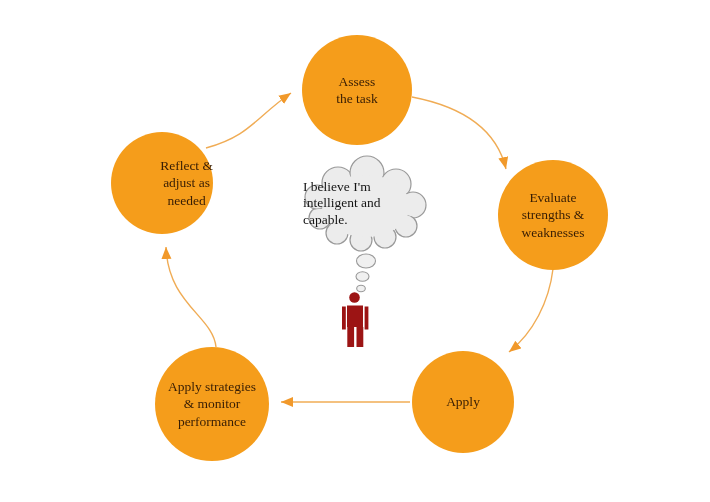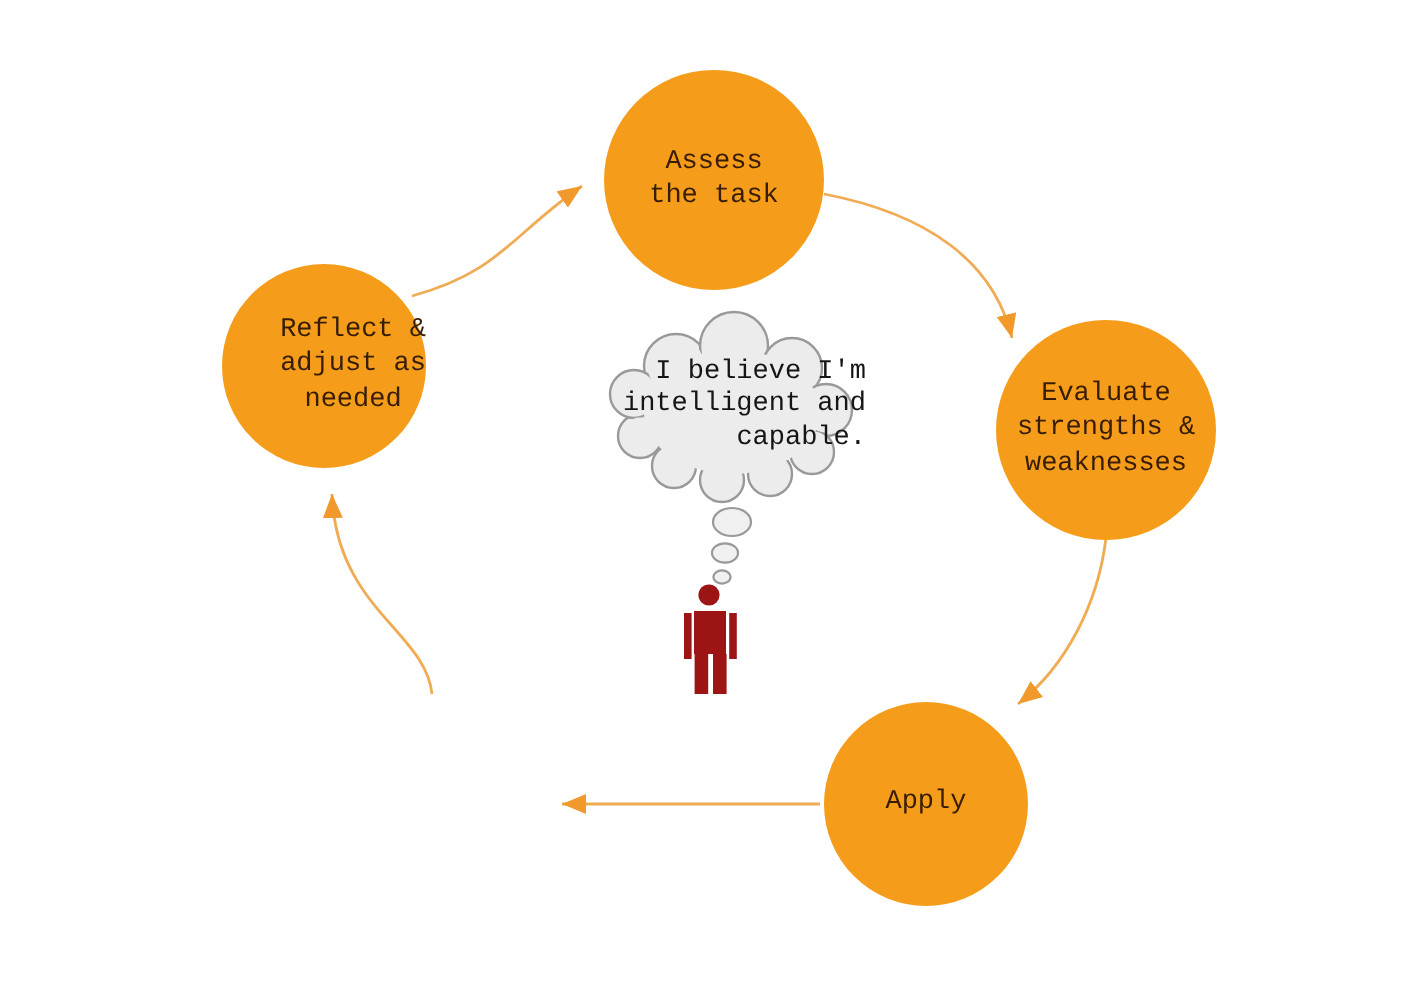--- a/index.html
+++ b/index.html
@@ -1,21 +1,21 @@
 <!DOCTYPE html>
 <html><head>
 <meta charset="utf-8">
 <style>
   html, body { margin: 0; padding: 0; background: #ffffff; }
   #canvas {
     position: relative;
     width: 710px;
     height: 502px;
     background: #ffffff;
-    font-family: Liberation Mono, monospace;
+    font-family: Liberation Serif, serif;
     overflow: hidden;
   }
   #diagram-svg {
     position: absolute;
     left: 0; top: 0;
     width: 710px; height: 502px;
   }
   .node {
     position: absolute;
     border-radius: 50%;
@@ -32,21 +32,21 @@
   }
   #node-assess   { left: 302px; top:  35px; width: 110px; height: 110px; }
   #node-evaluate { left: 498px; top: 160px; width: 110px; height: 110px; }
   #node-plan     { left: 412px; top: 351px; width: 102px; height: 102px; }
   #node-apply    { left: 155px; top: 347px; width: 114px; height: 114px; }
   #node-reflect  { left: 111px; top: 132px; width: 102px; height: 102px; justify-content: flex-end; }
   #bubble-text {
     position: absolute;
     left: 303px; top: 179px;
     width: 130px;
-    text-align: right;
+    text-align: left;
     color: #151515;
     font-size: 13.5px;
     line-height: 1.22;
     white-space: pre-line;
     z-index: 3;
   }
 </style>
 </head>
 <body>
 
@@ -116,20 +116,25 @@
 the task</span>
   </div>
   <div class="node" id="node-evaluate">
     <span>Evaluate
 strengths &amp;
 weaknesses</span>
   </div>
   <div class="node" id="node-plan">
     <span>Apply</span>
   </div>
+  <div class="node" id="node-apply">
+    <span>Apply strategies
+&amp; monitor
+performance</span>
+  </div>
   <div class="node" id="node-reflect">
     <span>Reflect &amp;
 adjust as
 needed</span>
   </div>
 
   <div id="bubble-text">I believe I'm
 intelligent and
 capable.</div>
 

